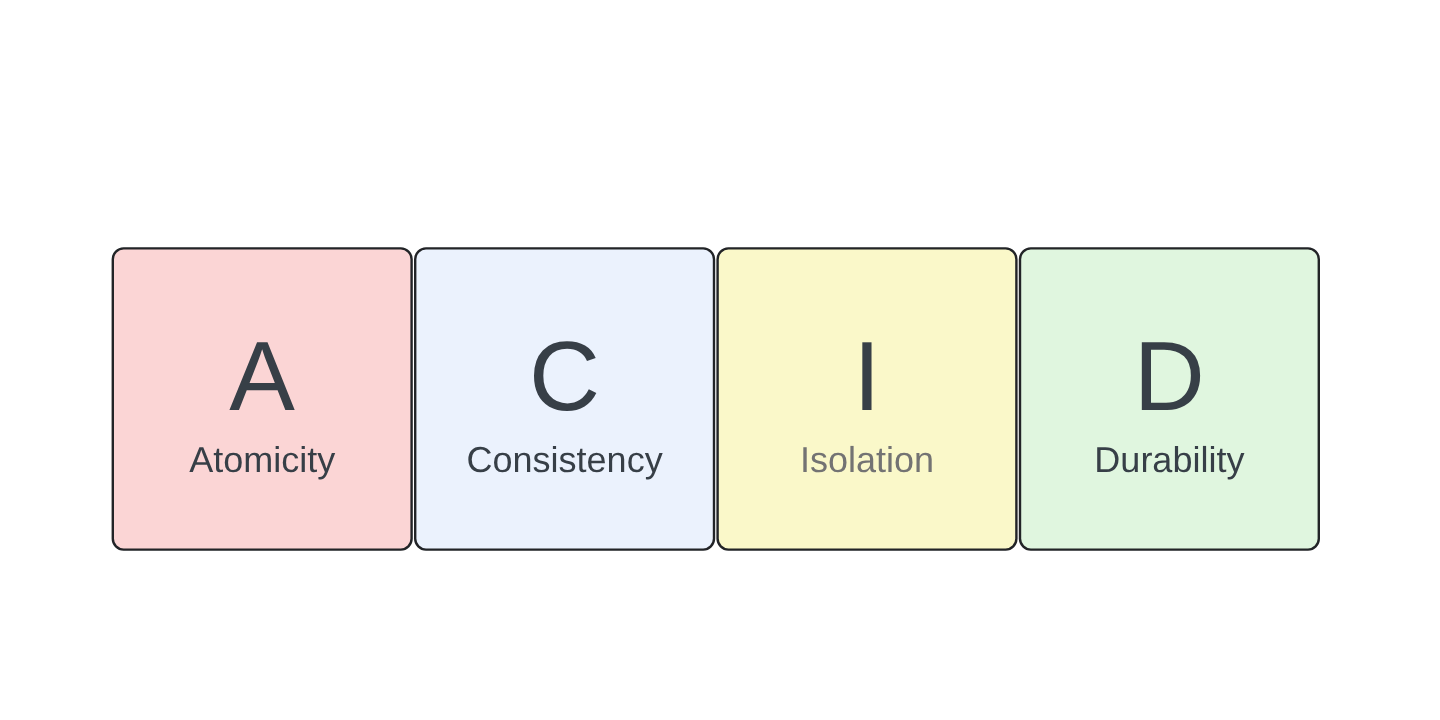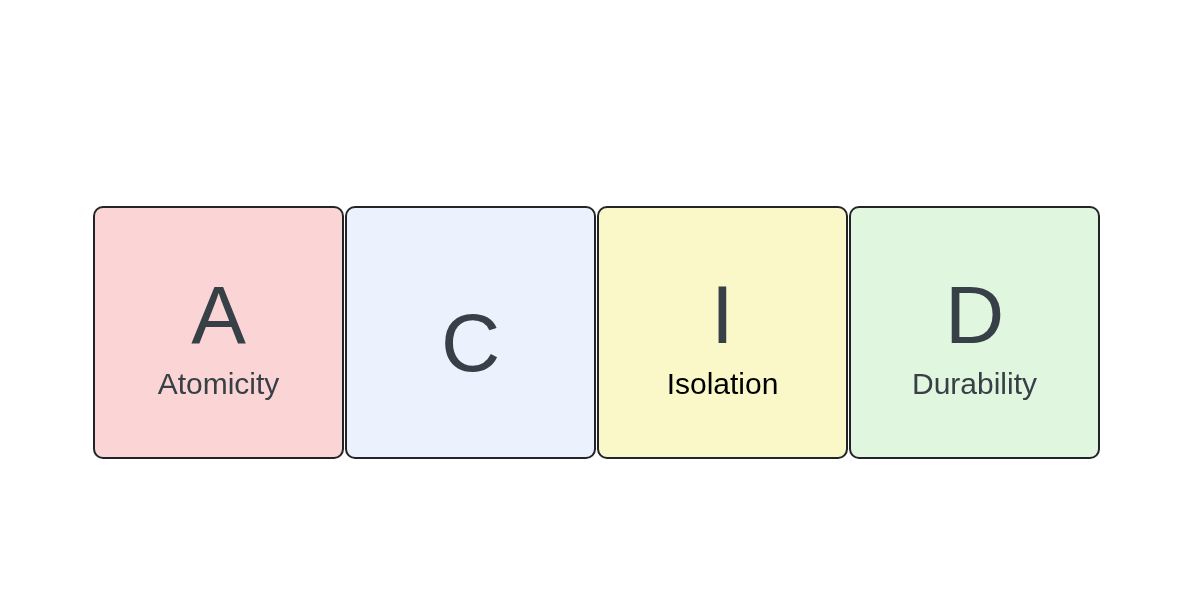--- a/index.html
+++ b/index.html
@@ -93,27 +93,28 @@
     <div class="acid-card" style="background-color: rgb(251, 213, 213); border-color: rgb(34, 36, 39);">
       <div class="card-inner">
         <span class="card-letter" style="color: rgb(55, 63, 71);">A</span>
         <span class="card-label" style="color: rgb(55, 63, 71);">Atomicity</span>
       </div>
     </div>
 
     <div class="acid-card" style="background-color: rgb(235, 242, 253); border-color: rgb(34, 36, 39);">
       <div class="card-inner">
         <span class="card-letter" style="color: rgb(55, 63, 71);">C</span>
+        <span class="card-label" style="color: rgb(55, 63, 71);">Consistency</span>
       </div>
     </div>
 
     <div class="acid-card" style="background-color: rgb(250, 248, 201); border-color: rgb(34, 36, 39);">
       <div class="card-inner">
         <span class="card-letter" style="color: rgb(55, 63, 71);">I</span>
-        <span class="card-label" style="color: #000000;">Isolation</span>
+        <span class="card-label" style="color: #737373;">Isolation</span>
       </div>
     </div>
 
     <div class="acid-card" style="background-color: rgb(224, 246, 223); border-color: rgb(34, 36, 39);">
       <div class="card-inner">
         <span class="card-letter" style="color: rgb(55, 63, 71);">D</span>
         <span class="card-label" style="color: rgb(55, 63, 71); text-align: right;">Durability</span>
       </div>
     </div>
 

